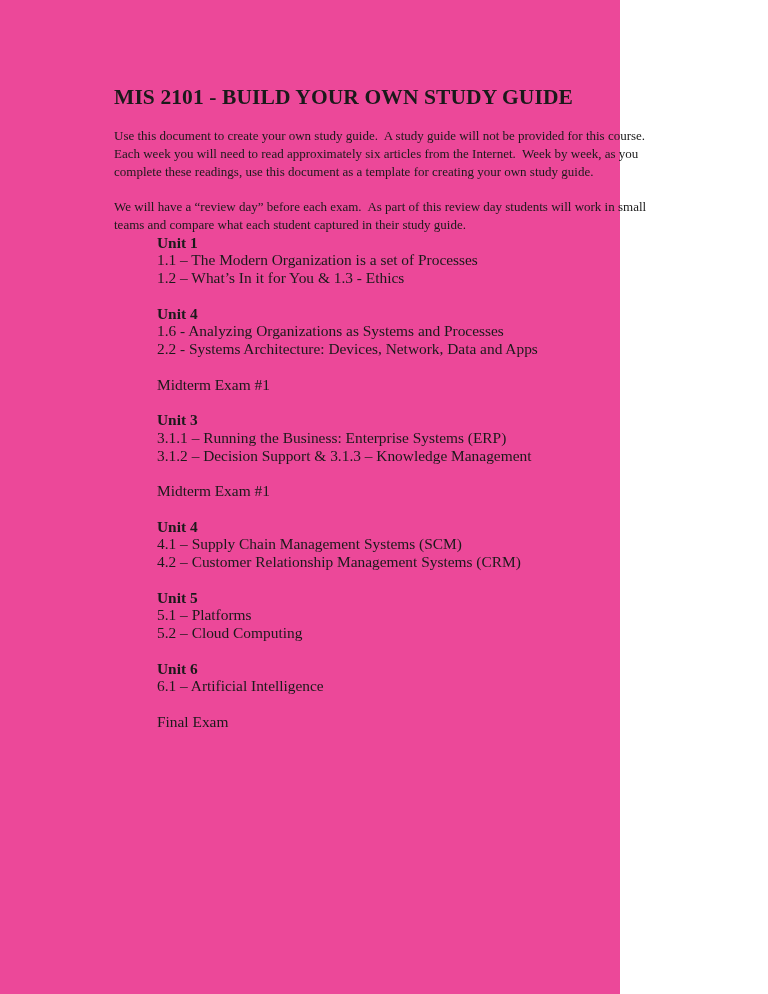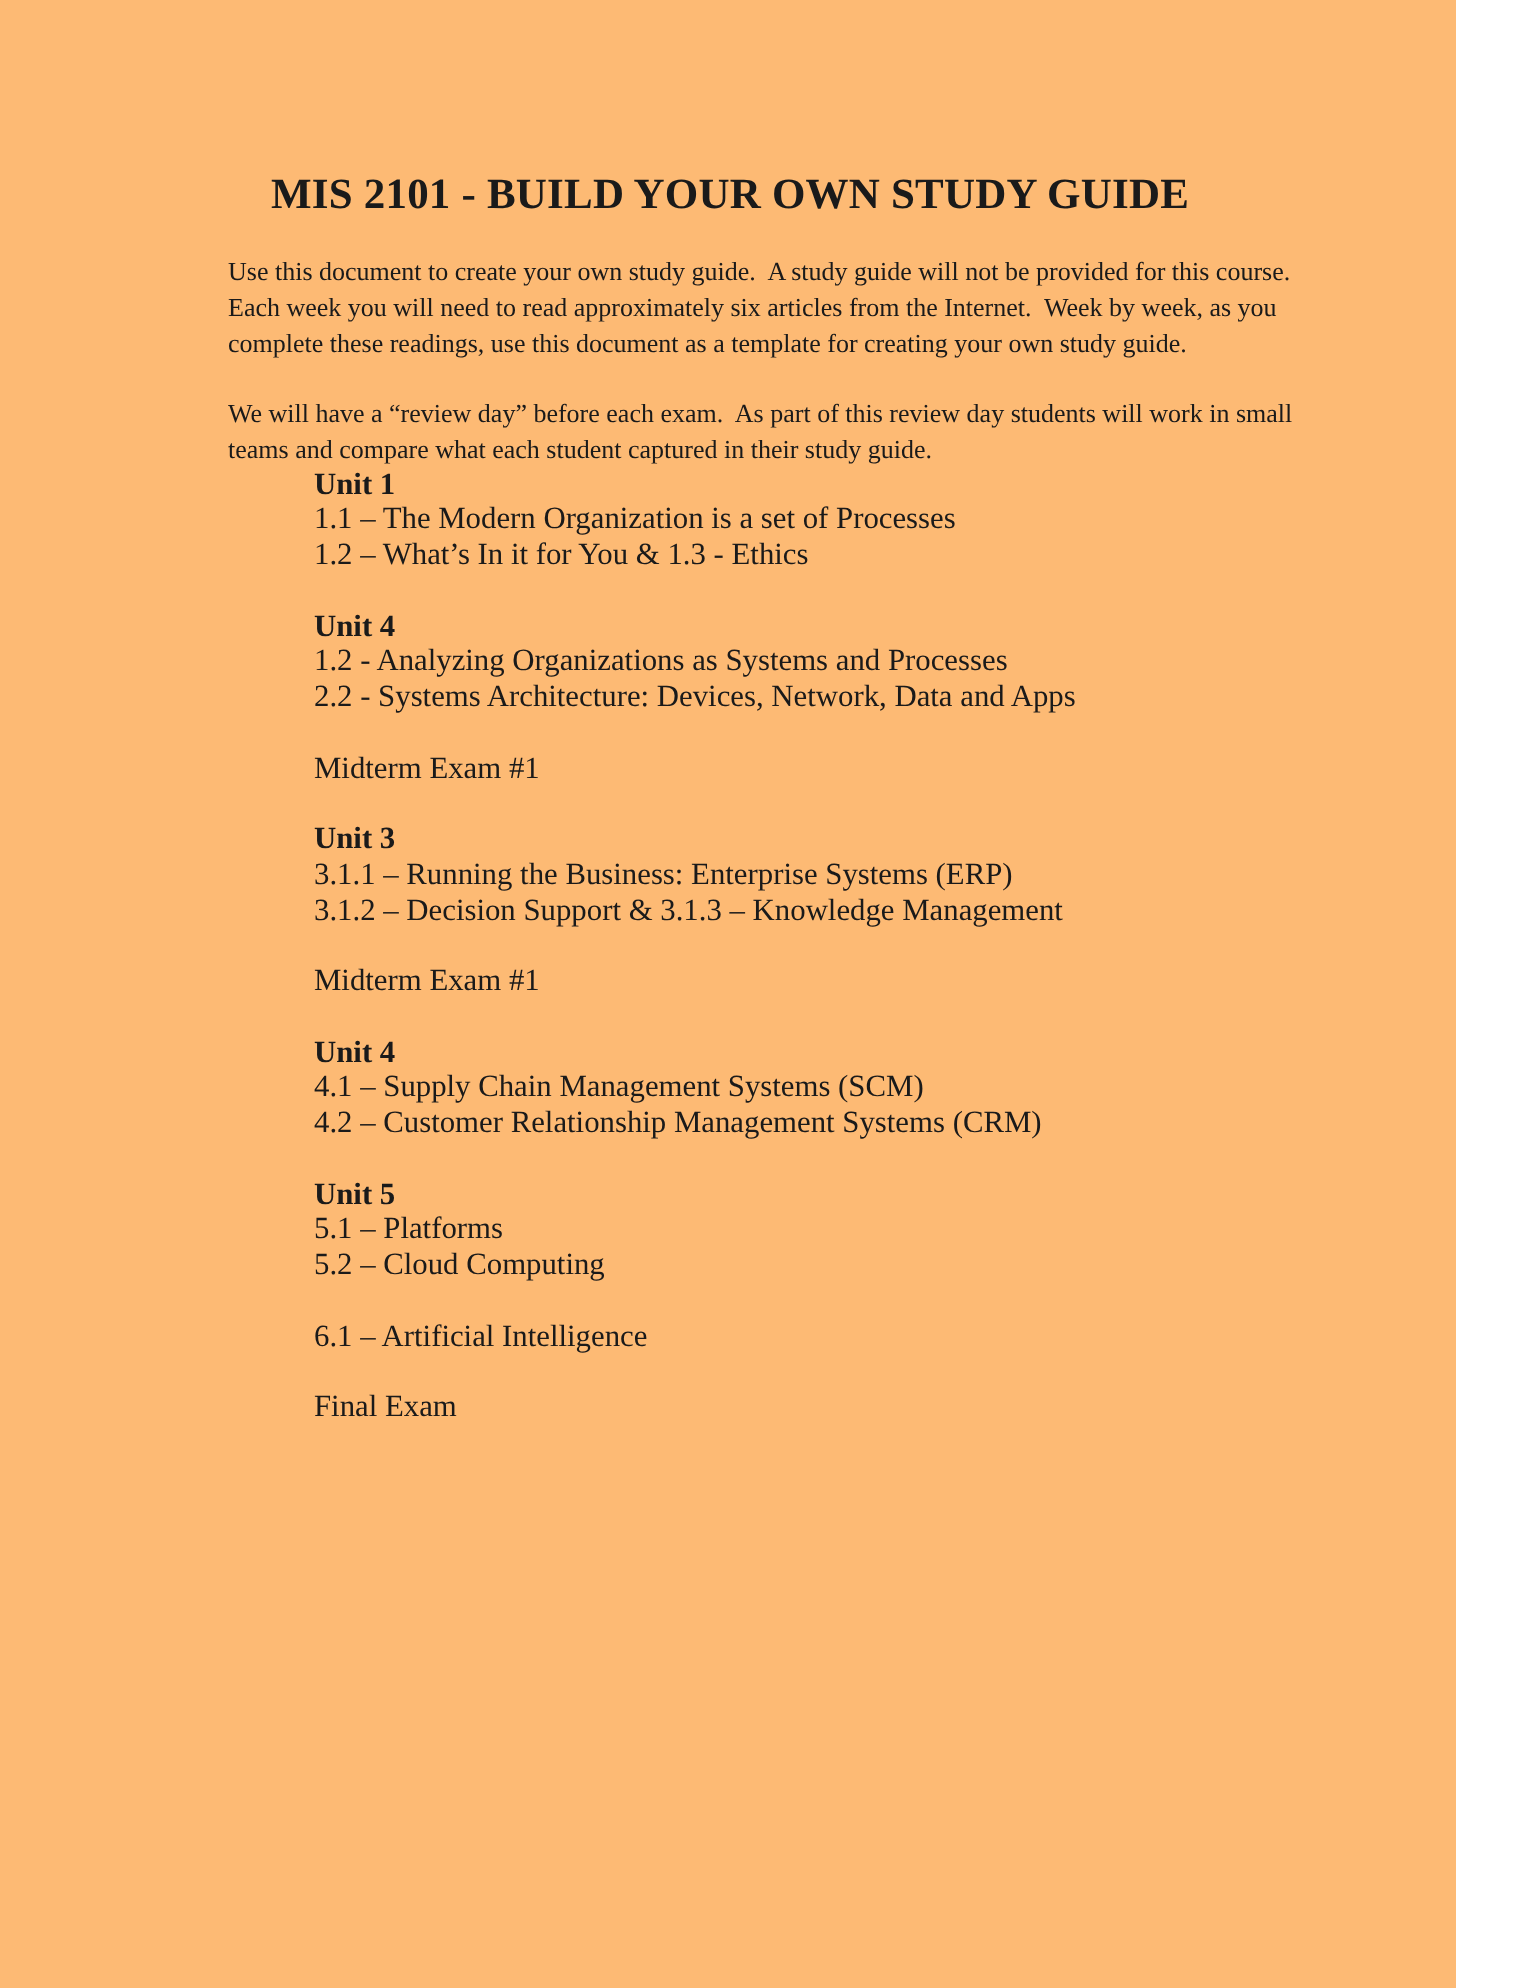--- a/index.html
+++ b/index.html
@@ -10,23 +10,23 @@
   body {
     width: 768px;
     height: 994px;
     overflow: hidden;
     font-family: "Liberation Serif", "DejaVu Serif", serif;
     color: #1a1a1a;
     -webkit-font-smoothing: antialiased;
   }
   .page {
     position: relative;
-    width: 728px;
+    width: 620px;
     height: 994px;
-    background: #fdba74;
+    background: #ec4899;
     box-sizing: border-box;
     padding: 84px 112px 0 114px;
   }
   .doc-title {
     font-size: 21.5px;
     font-weight: bold;
     text-align: center;
     letter-spacing: 0.1px;
     margin: 0 0 17px 0;
     line-height: 26px;
@@ -75,38 +75,39 @@
     <p class="para">We will have a “review day” before each exam.  As part of this review day students will work in small teams and compare what each student captured in their study guide.</p>
   </div>
 
   <div class="outline">
     <div id="outline-lines">
         <div class="outline-line bold">Unit 1</div>
         <div class="outline-line">1.1 – The Modern Organization is a set of Processes</div>
         <div class="outline-line">1.2 – What’s In it for You &amp; 1.3 - Ethics</div>
         <div class="outline-line spacer">&nbsp;</div>
         <div class="outline-line bold">Unit 4</div>
-        <div class="outline-line">1.2 - Analyzing Organizations as Systems and Processes</div>
+        <div class="outline-line">1.6 - Analyzing Organizations as Systems and Processes</div>
         <div class="outline-line">2.2 - Systems Architecture: Devices, Network, Data and Apps</div>
         <div class="outline-line spacer">&nbsp;</div>
         <div class="outline-line">Midterm Exam #1</div>
         <div class="outline-line spacer">&nbsp;</div>
         <div class="outline-line bold">Unit 3</div>
         <div class="outline-line">3.1.1 – Running the Business: Enterprise Systems (ERP)</div>
         <div class="outline-line">3.1.2 – Decision Support &amp; 3.1.3 – Knowledge Management</div>
         <div class="outline-line spacer">&nbsp;</div>
         <div class="outline-line">Midterm Exam #1</div>
         <div class="outline-line spacer">&nbsp;</div>
         <div class="outline-line bold">Unit 4</div>
         <div class="outline-line">4.1 – Supply Chain Management Systems (SCM)</div>
         <div class="outline-line">4.2 – Customer Relationship Management Systems (CRM)</div>
         <div class="outline-line spacer">&nbsp;</div>
         <div class="outline-line bold">Unit 5</div>
         <div class="outline-line">5.1 – Platforms</div>
         <div class="outline-line">5.2 – Cloud Computing</div>
         <div class="outline-line spacer">&nbsp;</div>
+        <div class="outline-line bold">Unit 6</div>
         <div class="outline-line">6.1 – Artificial Intelligence</div>
         <div class="outline-line spacer">&nbsp;</div>
         <div class="outline-line">Final Exam</div>
       </div>
   </div>
 
 </div>
 
 </body></html>

